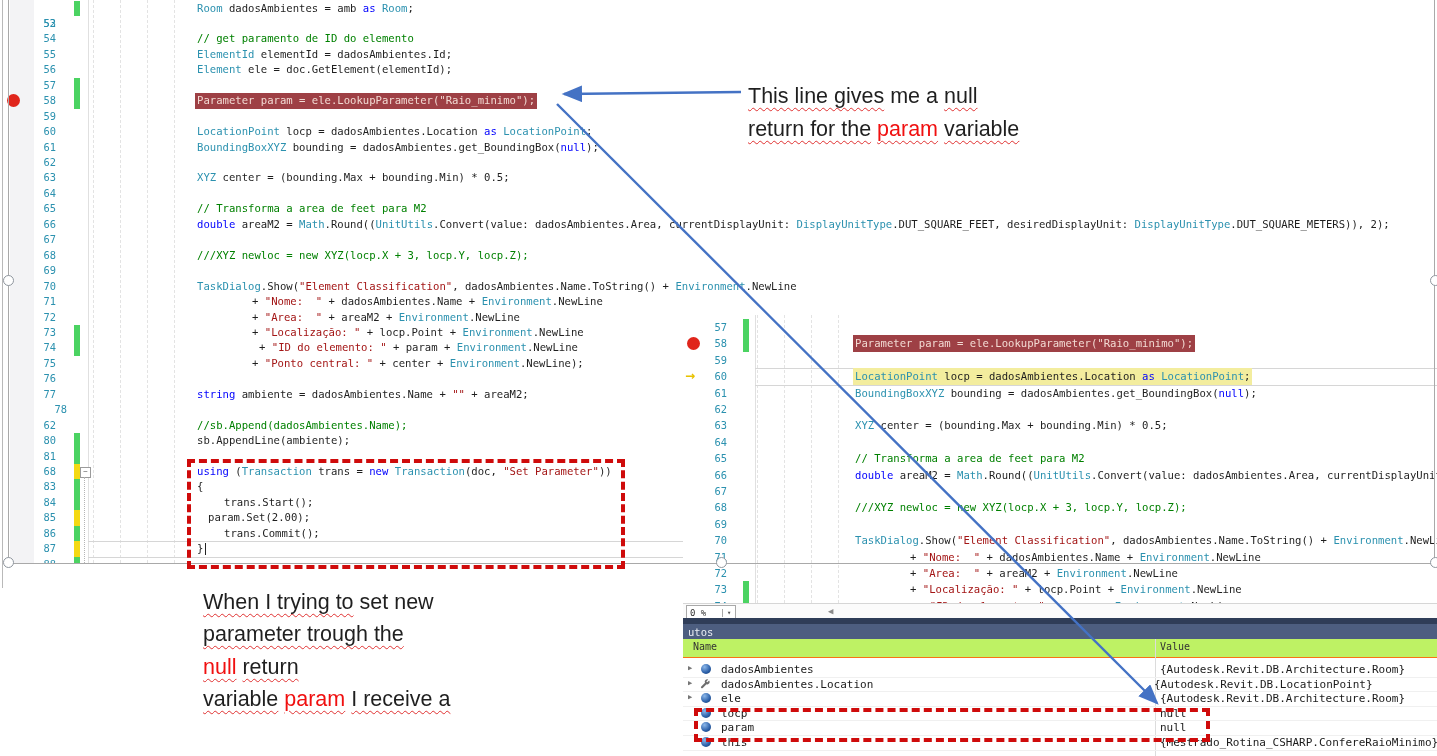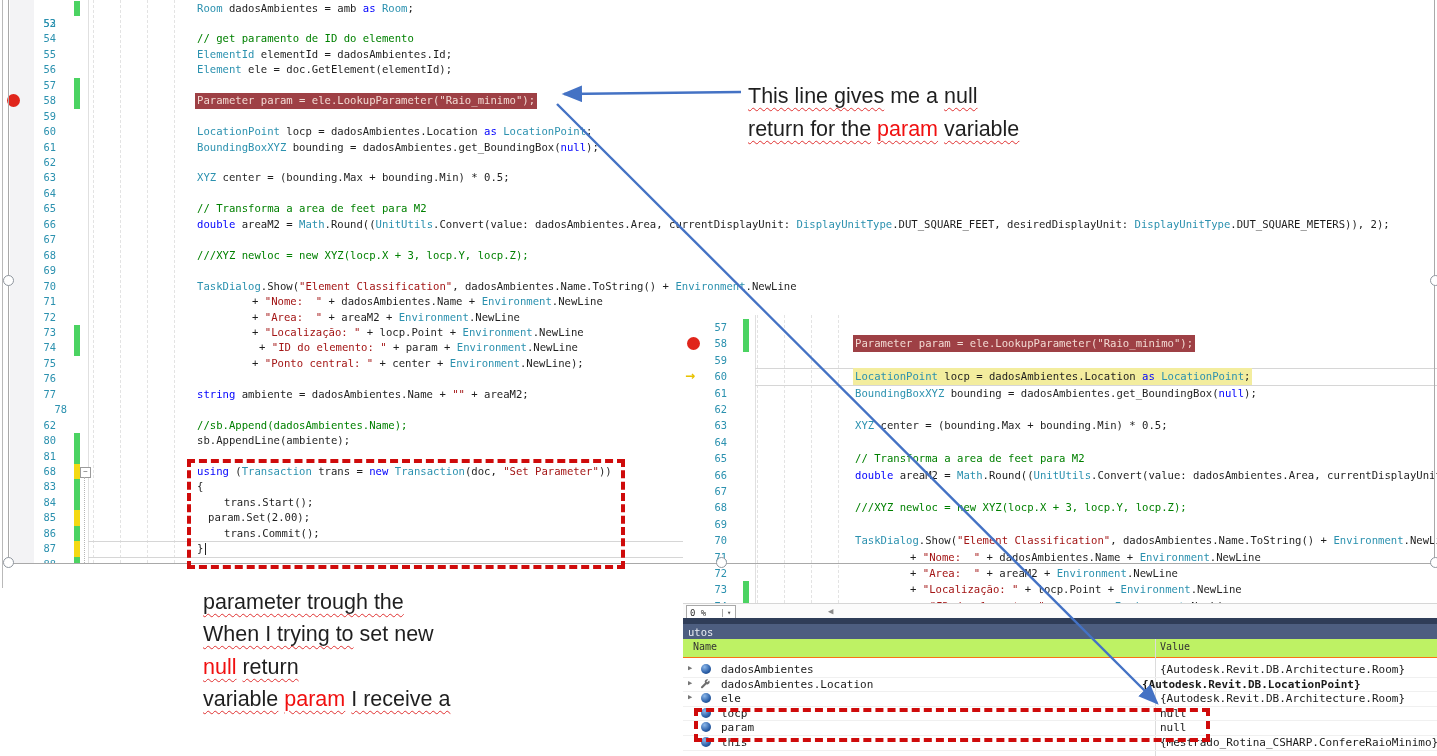--- a/index.html
+++ b/index.html
@@ -237,21 +237,21 @@
           <div class="sphere" style="left: 18px; top: 2px;"></div>
           <div class="aname">dadosAmbientes</div>
           <div class="aval" style="left: 477px;">{Autodesk.Revit.DB.Architecture.Room}</div>
         </div>
         <div class="arow" style="left: 0px; top: 14.6px; width: 754px; height: 14.6px;">
           <span class="tri">▶</span>
           <div class="wrench" style="left: 16px; top: 1px;"><svg width="12" height="12" viewBox="0 0 16 16">
               <path d="M13.5 3.2 L11 5.7 L9.8 4.5 L12.3 2 A3.2 3.2 0 0 0 8 6.3 L3 11.3 A1.4 1.4 0 0 0 5 13.3 L10 8.3 A3.2 3.2 0 0 0 13.5 3.2 Z" fill="#6E6E6E"></path>
             </svg></div>
           <div class="aname">dadosAmbientes.Location</div>
-          <div class="aval" style="left: 459px; font-weight: bold;">{Autodesk.Revit.DB.LocationPoint}</div>
+          <div class="aval" style="left: 471px;">{Autodesk.Revit.DB.LocationPoint}</div>
         </div>
         <div class="arow" style="left: 0px; top: 29.2px; width: 754px; height: 14.6px;">
           <span class="tri">▶</span>
           <div class="sphere" style="left: 18px; top: 2px;"></div>
           <div class="aname">ele</div>
           <div class="aval" style="left: 477px;">{Autodesk.Revit.DB.Architecture.Room}</div>
         </div>
         <div class="arow" style="left: 0px; top: 43.8px; width: 754px; height: 14.6px;">
           <div class="sphere" style="left: 18px; top: 2px;"></div>
           <div class="aname">locp</div>
@@ -268,22 +268,22 @@
           <div class="aval" style="left: 477px;">{Mestrado_Rotina_CSHARP.ConfereRaioMinimo}</div>
         </div>
       </div>
   </div>
 
   <div id="note-top" class="note" style="left:748px;top:80px;line-height:33px;">
       <div class="ln"><span class="wavy">This line gives</span><span> me a </span><span class="wavy">null</span></div>
       <div class="ln"><span class="wavy">return for the</span><span> </span><span class="wavy redword">param</span><span> </span><span class="wavy">variable</span></div>
     </div>
   <div id="note-bottom" class="note" style="left:203px;top:586px;line-height:32.3px;">
+      <div class="ln"><span class="wavy">When I trying to</span><span> set new</span></div>
       <div class="ln"><span class="wavy">parameter trough the</span></div>
-      <div class="ln"><span class="wavy">When I trying to</span><span> set new</span></div>
       <div class="ln"><span class="wavy redword">null</span><span> </span><span class="wavy">return</span></div>
       <div class="ln"><span class="wavy">variable</span><span> </span><span class="wavy redword">param</span><span> </span><span class="wavy">I receive a</span></div>
     </div>
 
   <div class="selline" style="left:2px;top:0;width:1px;height:588px;background:#B9B9B9;"></div>
   <div class="selline" style="left:8px;top:0;width:1px;height:563px;"></div>
   <div class="selline" style="left:1434px;top:0;width:1px;height:563px;"></div>
   <div class="selline" style="left:8px;top:563px;width:1429px;height:1px;"></div>
   <div class="handle" style="left:3px;top:275px;"></div>
   <div class="handle" style="left:3px;top:557px;"></div>

